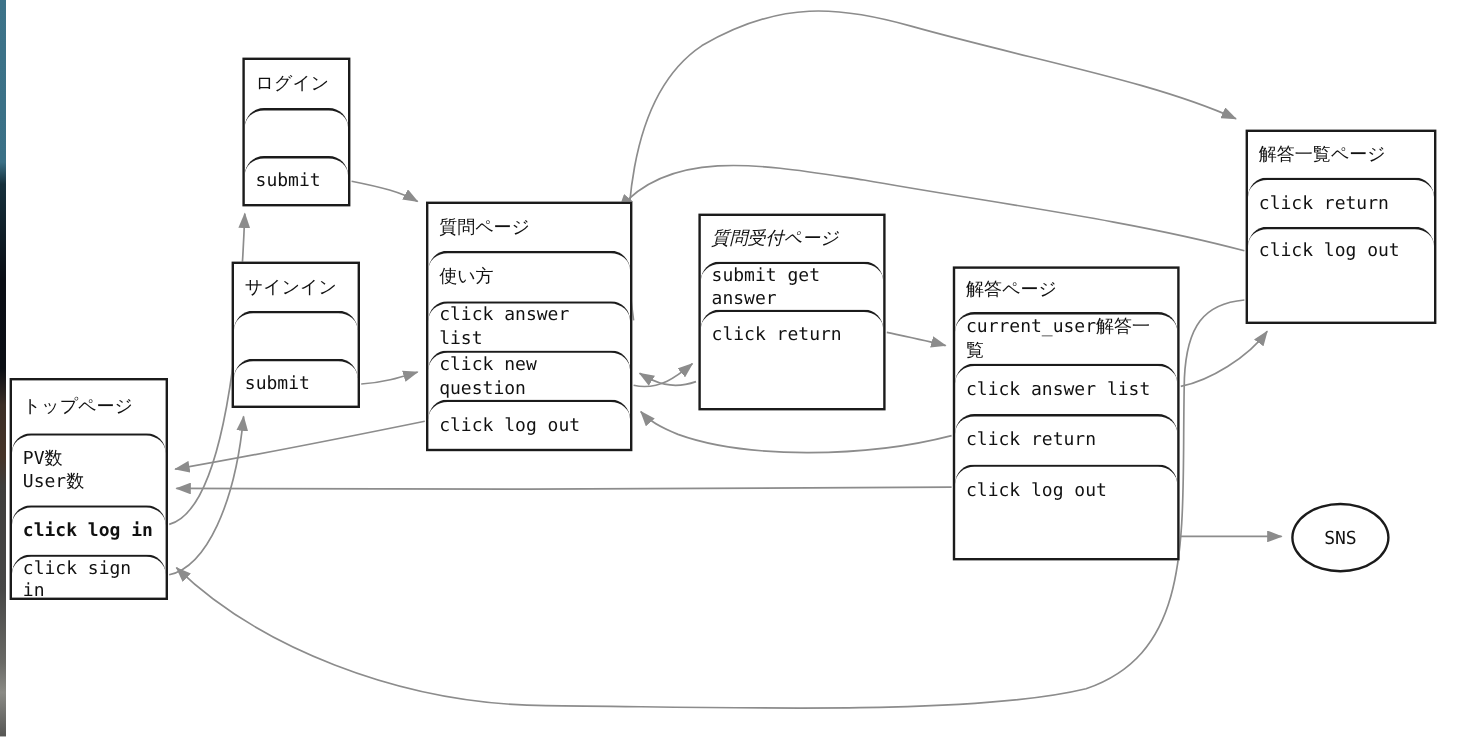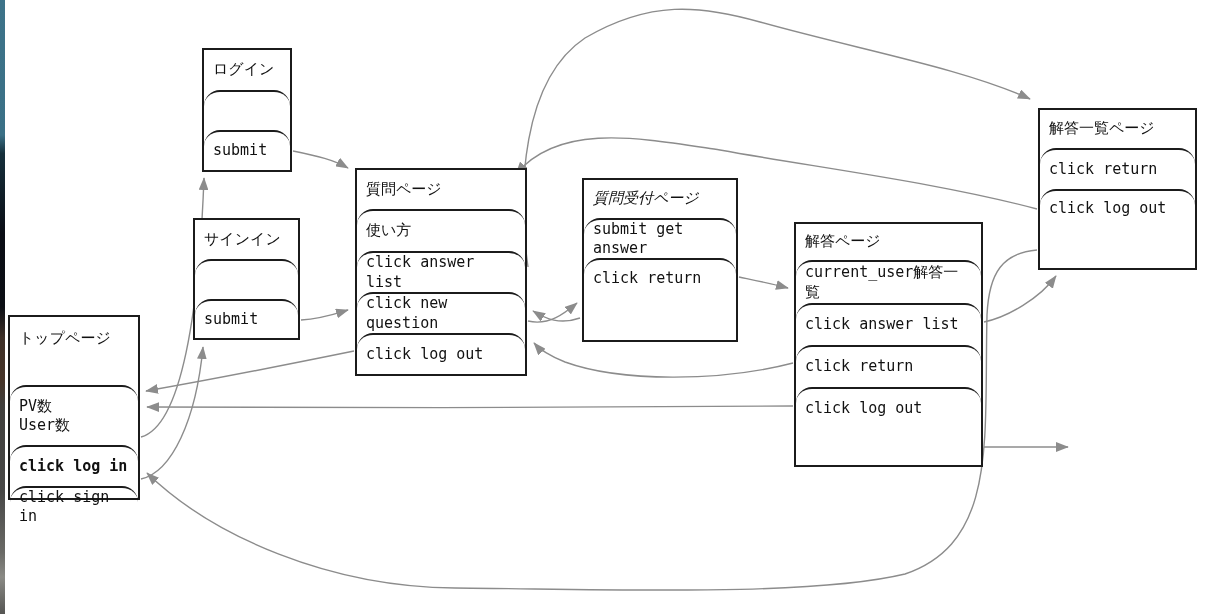--- a/index.html
+++ b/index.html
@@ -57,21 +57,21 @@
   </div>
 
   <div class="box" style="left:193px;top:218px;width:107px;height:122px;">
     <div class="row" style="height:39px;">サインイン</div>
     <div class="row" style="height:40px;"></div>
     <div class="row" style="height:39px;">submit</div>
   </div>
 
   <div class="box" style="left:8px;top:315px;width:132px;height:185px;">
     <div class="row" style="height:44px;">トップページ</div>
-    <div class="row" style="height:60px;margin-top:24px;">PV数
+    <div class="row" style="height:60px;">PV数
 User数</div>
     <div class="row" style="height:41px;font-weight:bold;">click log in</div>
     <div class="row" style="height:40px;">click sign in</div>
   </div>
 
   <div class="box" style="left:355px;top:168px;width:172px;height:208px;">
     <div class="row" style="height:39px;">質問ページ</div>
     <div class="row" style="height:42px;">使い方</div>
     <div class="row" style="height:41px;">click answer list</div>
     <div class="row" style="height:41px;">click new question</div>
@@ -91,14 +91,15 @@
     <div class="row" style="height:42px;">click return</div>
     <div class="row" style="height:41px;">click log out</div>
   </div>
 
   <div class="box" style="left:1038px;top:108px;width:159px;height:162px;">
     <div class="row" style="height:38px;">解答一覧ページ</div>
     <div class="row" style="height:41px;">click return</div>
     <div class="row" style="height:38px;">click log out</div>
   </div>
 
+  <div class="ellipse" style="left:1076px;top:419px;width:82px;height:58px;">SNS</div>
 
 </div>
 
 </body></html>

